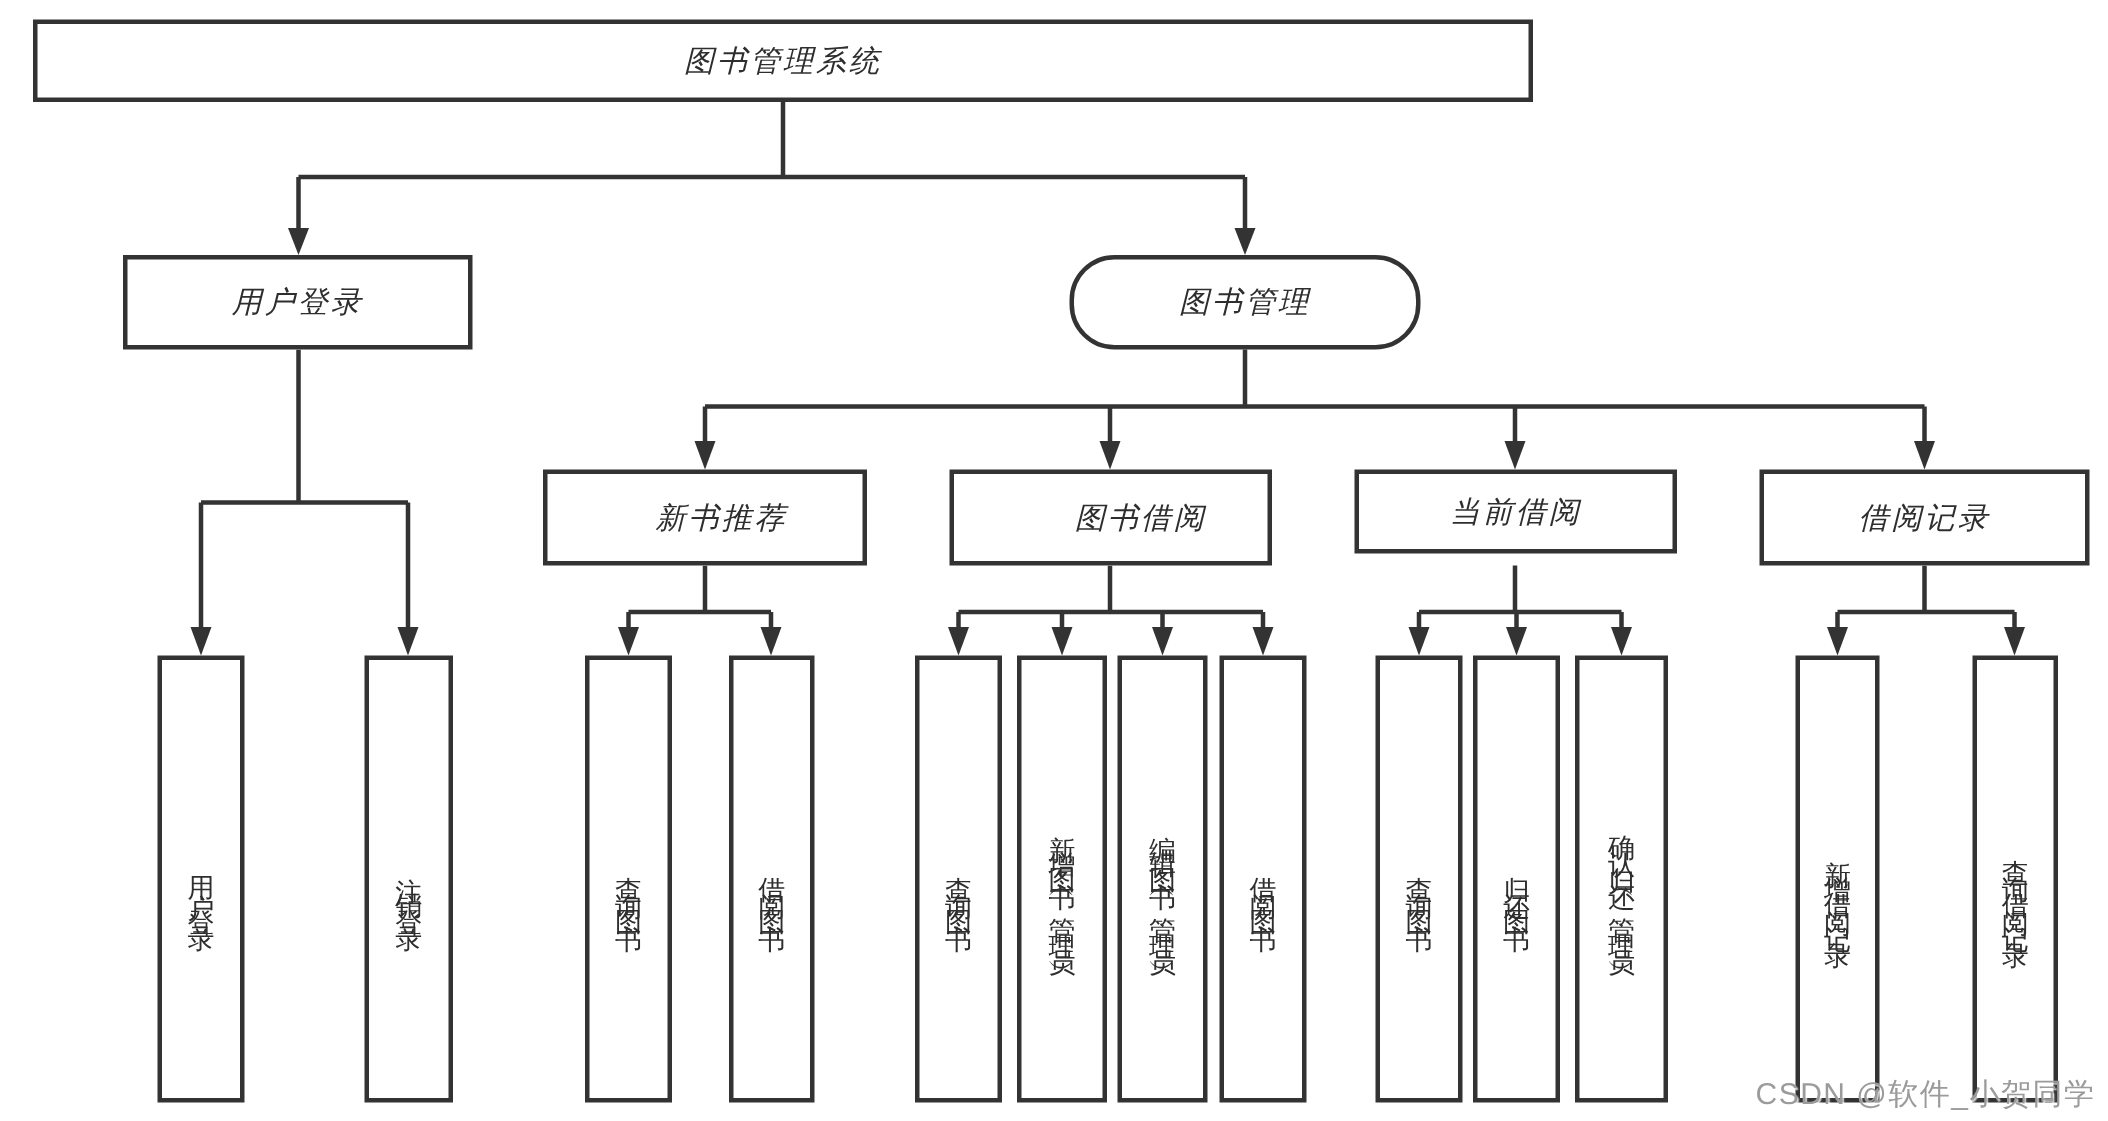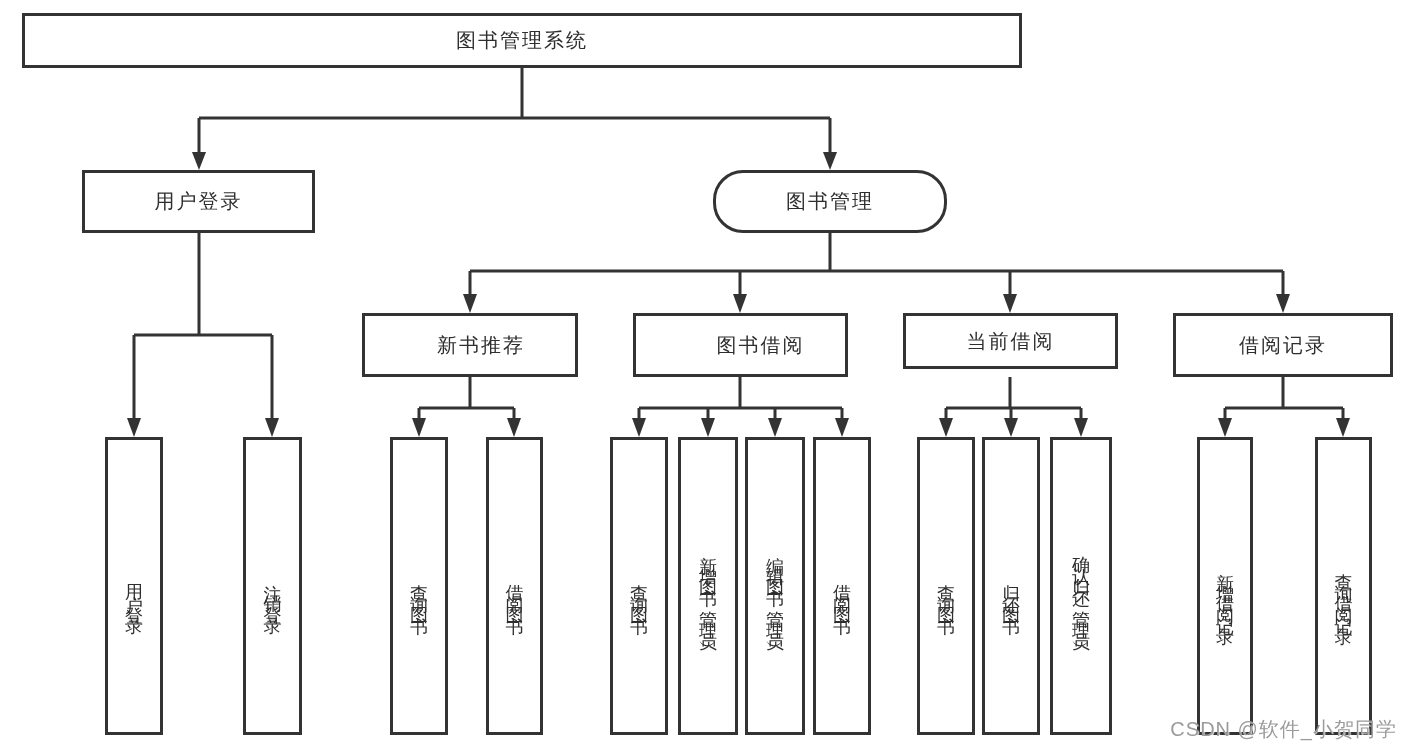--- a/index.html
+++ b/index.html
@@ -29,20 +29,21 @@
     background: #ffffff;
     display: flex;
     align-items: center;
     justify-content: center;
     color: #2e2e2e;
   }
   .box.h span {
     font-size: 20px;
     letter-spacing: 2px;
     white-space: nowrap;
+    font-style: italic;
   }
   .box.v span {
     writing-mode: vertical-lr;
     font-size: 18px;
     line-height: 1;
     letter-spacing: 11px;
     padding-top: 11px; 
   }
   .watermark {
     position: absolute;

